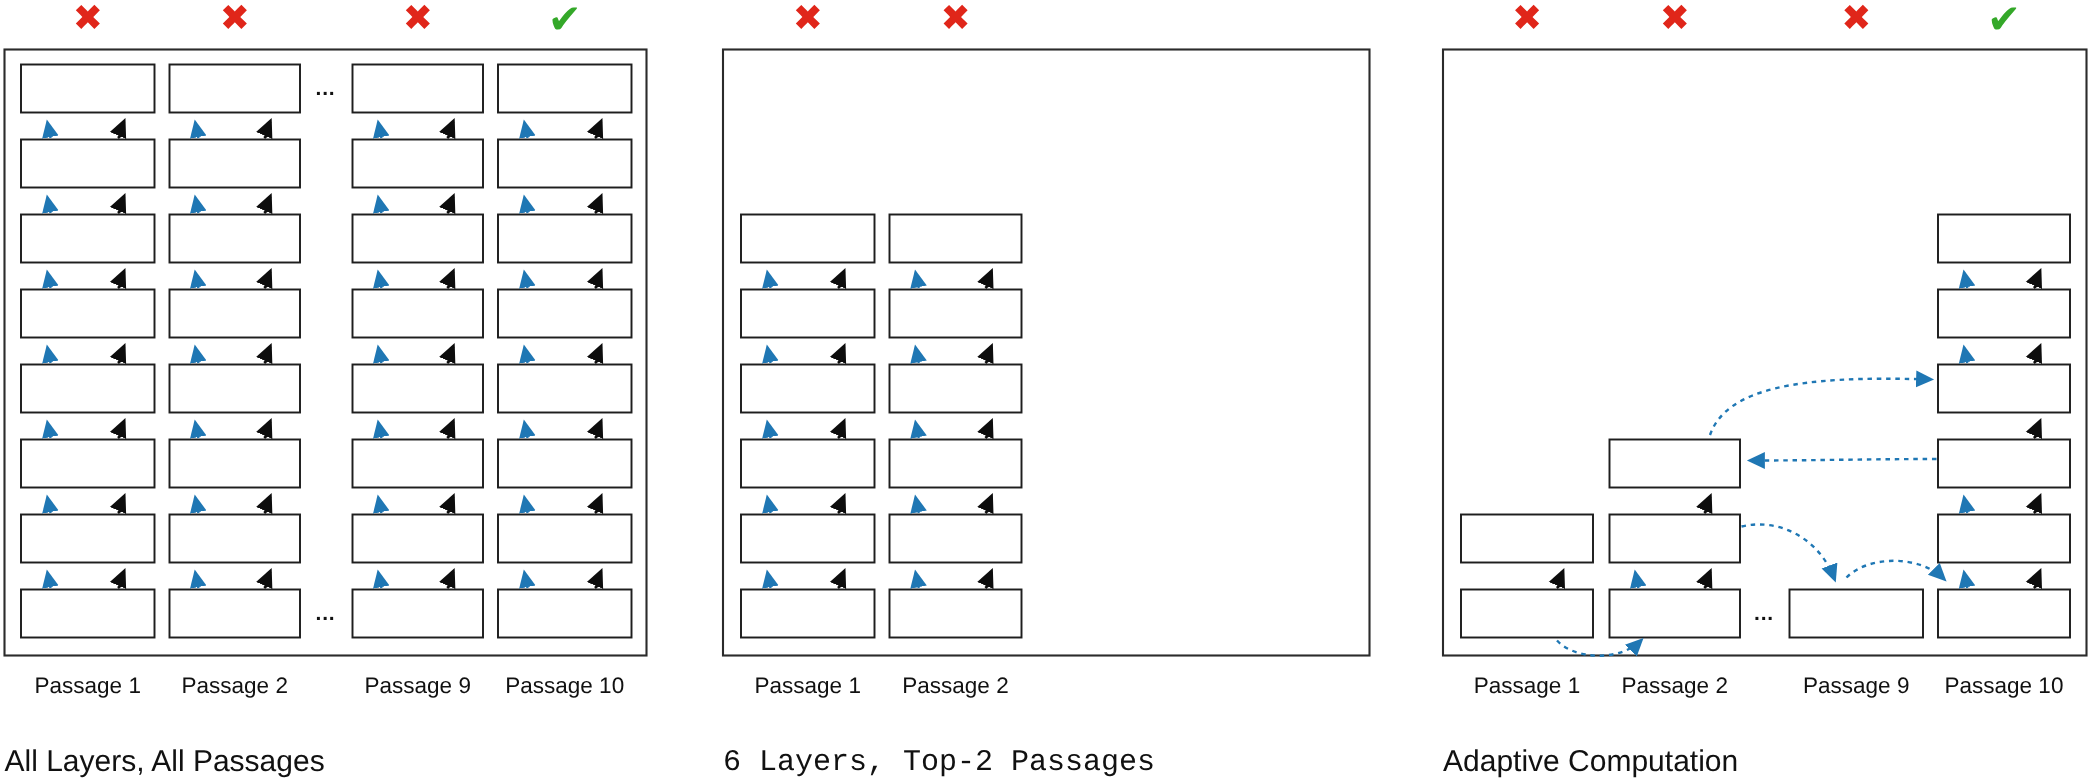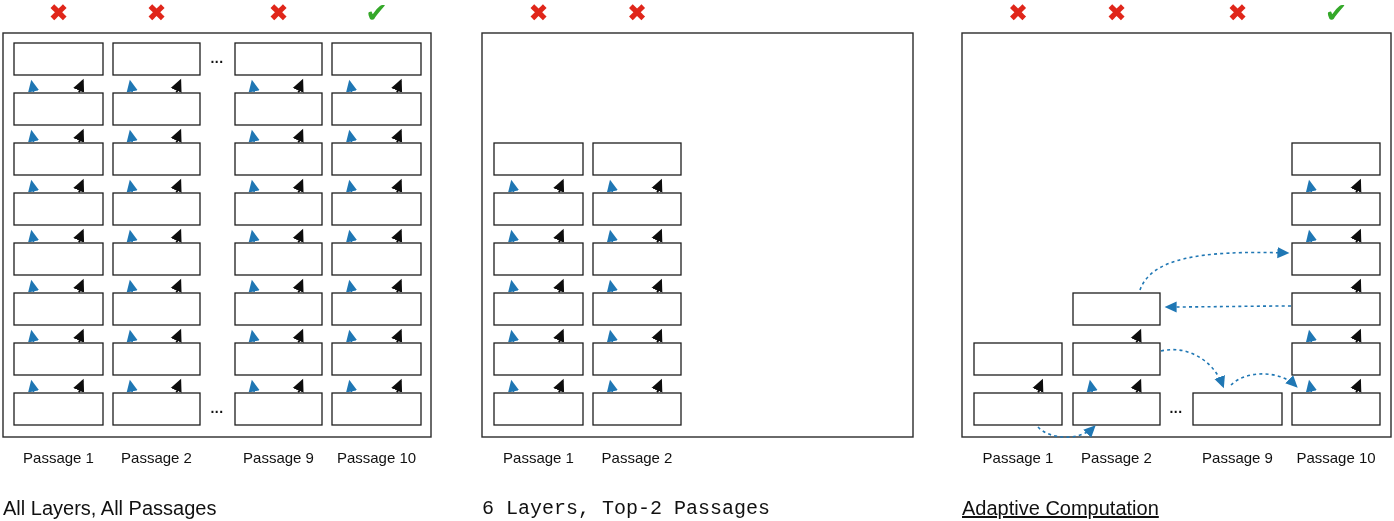--- a/index.html
+++ b/index.html
@@ -188,21 +188,21 @@
         <path d="M 1161 351 C 1186 345, 1213 359, 1223 386" class="cross-arrow" marker-end="url(#ah-blue)"></path>
         <path d="M 1231 385 C 1246 370, 1280 370, 1296 386" class="cross-arrow" marker-end="url(#ah-blue)"></path>
         <path d="M 1140 290 C 1151 259, 1198 250, 1287 253" class="cross-arrow" marker-end="url(#ah-blue)"></path>
         <path d="M 1291 306 C 1249 306, 1209 307, 1167 307" class="cross-arrow" marker-end="url(#ah-blue)"></path>
       </g>
   </svg>
 
   <div id="overlay">
     <div class="panel-caption" style="left:3px;width:428px;">All Layers, All Passages</div>
     <div class="panel-caption" style="left:482px;width:431px;font-family:Liberation Mono, monospace;">6 Layers, Top-2 Passages</div>
-    <div class="panel-caption" style="left:962px;width:429px;text-decoration:underline;">Adaptive Computation</div>
+    <div class="panel-caption" style="left:962px;width:429px;">Adaptive Computation</div>
   <div class="passage-label" style="left: -11.5px;">Passage 1</div>
       <div class="mark" style="left: 36.5px; color: rgb(224, 38, 26); font-size: 24px;">✖</div>
       <div class="passage-label" style="left: 86.5px;">Passage 2</div>
       <div class="mark" style="left: 134.5px; color: rgb(224, 38, 26); font-size: 24px;">✖</div>
       <div class="passage-label" style="left: 208.5px;">Passage 9</div>
       <div class="mark" style="left: 256.5px; color: rgb(224, 38, 26); font-size: 24px;">✖</div>
       <div class="passage-label" style="left: 306.5px;">Passage 10</div>
       <div class="mark" style="left: 354.5px; color: rgb(52, 168, 41); font-size: 27px;">✔</div>
       <div class="dots" style="left: 197px; top: 49px;">...</div>
       <div class="dots" style="left: 197px; top: 399px;">...</div>

